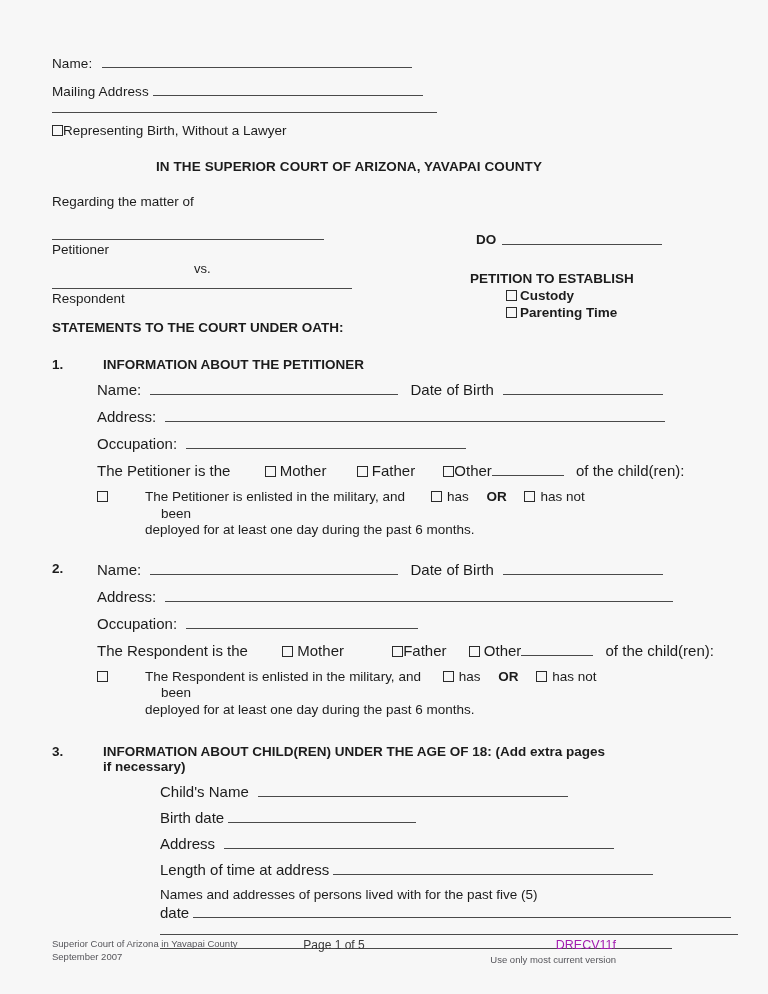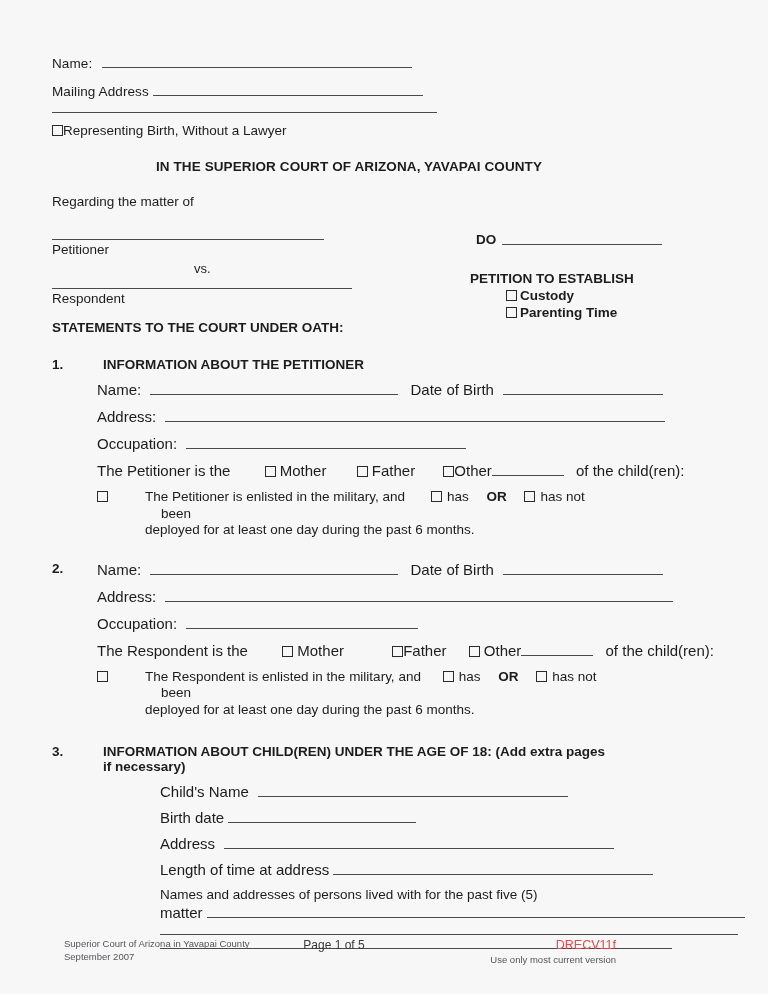--- a/index.html
+++ b/index.html
@@ -156,24 +156,24 @@
   
   .footer {
     position: absolute;
     left: 52px;
     right: 40px;
     bottom: 22px;
     height: 34px;
     font-size: 9.5px;
     color: #55555a;
   }
-  .footer .f-left { position: absolute; left: 12px; top: 0; line-height: 1.35; }
+  .footer .f-left { position: absolute; left: 0; top: 0; line-height: 1.35; }
   .footer .f-center { position: absolute; left: 0; right: 0; top: 0; text-align: center; font-size: 12px; color: #3a3a3a; }
   .footer .f-right { position: absolute; right: 0; top: 0; text-align: right; }
-  .footer .f-code { font-size: 12.5px; color: #ef4444; }
+  .footer .f-code { font-size: 12.5px; color: #a21caf; }
   .footer .f-note { margin-top: 2px; }
 </style>
 </head>
 <body>
 
 <div class="page">
 
   <div>
 
     <div class="hdr-row">
@@ -344,21 +344,21 @@
       </div>
 
       <div class="f-row">
         <span>Length of time at address</span>
         <span class="rule" style="width:320px;margin-left:0;"></span>
       </div>
 
       <div class="child-wrap-line">Names and addresses of persons lived with for the past five (5)</div>
 
       <div class="f-row" style="margin-bottom:0;">
-        <span>matter</span>
+        <span>date</span>
         <span class="rule" style="width:538px;margin-left:0;"></span>
       </div>
 
       <div class="rule-block blank-line" style="width:578px;"></div>
       <div class="rule-block blank-line" style="width:512px;"></div>
     </div>
   </div>
 
   <div class="footer">
     <div class="f-left">

